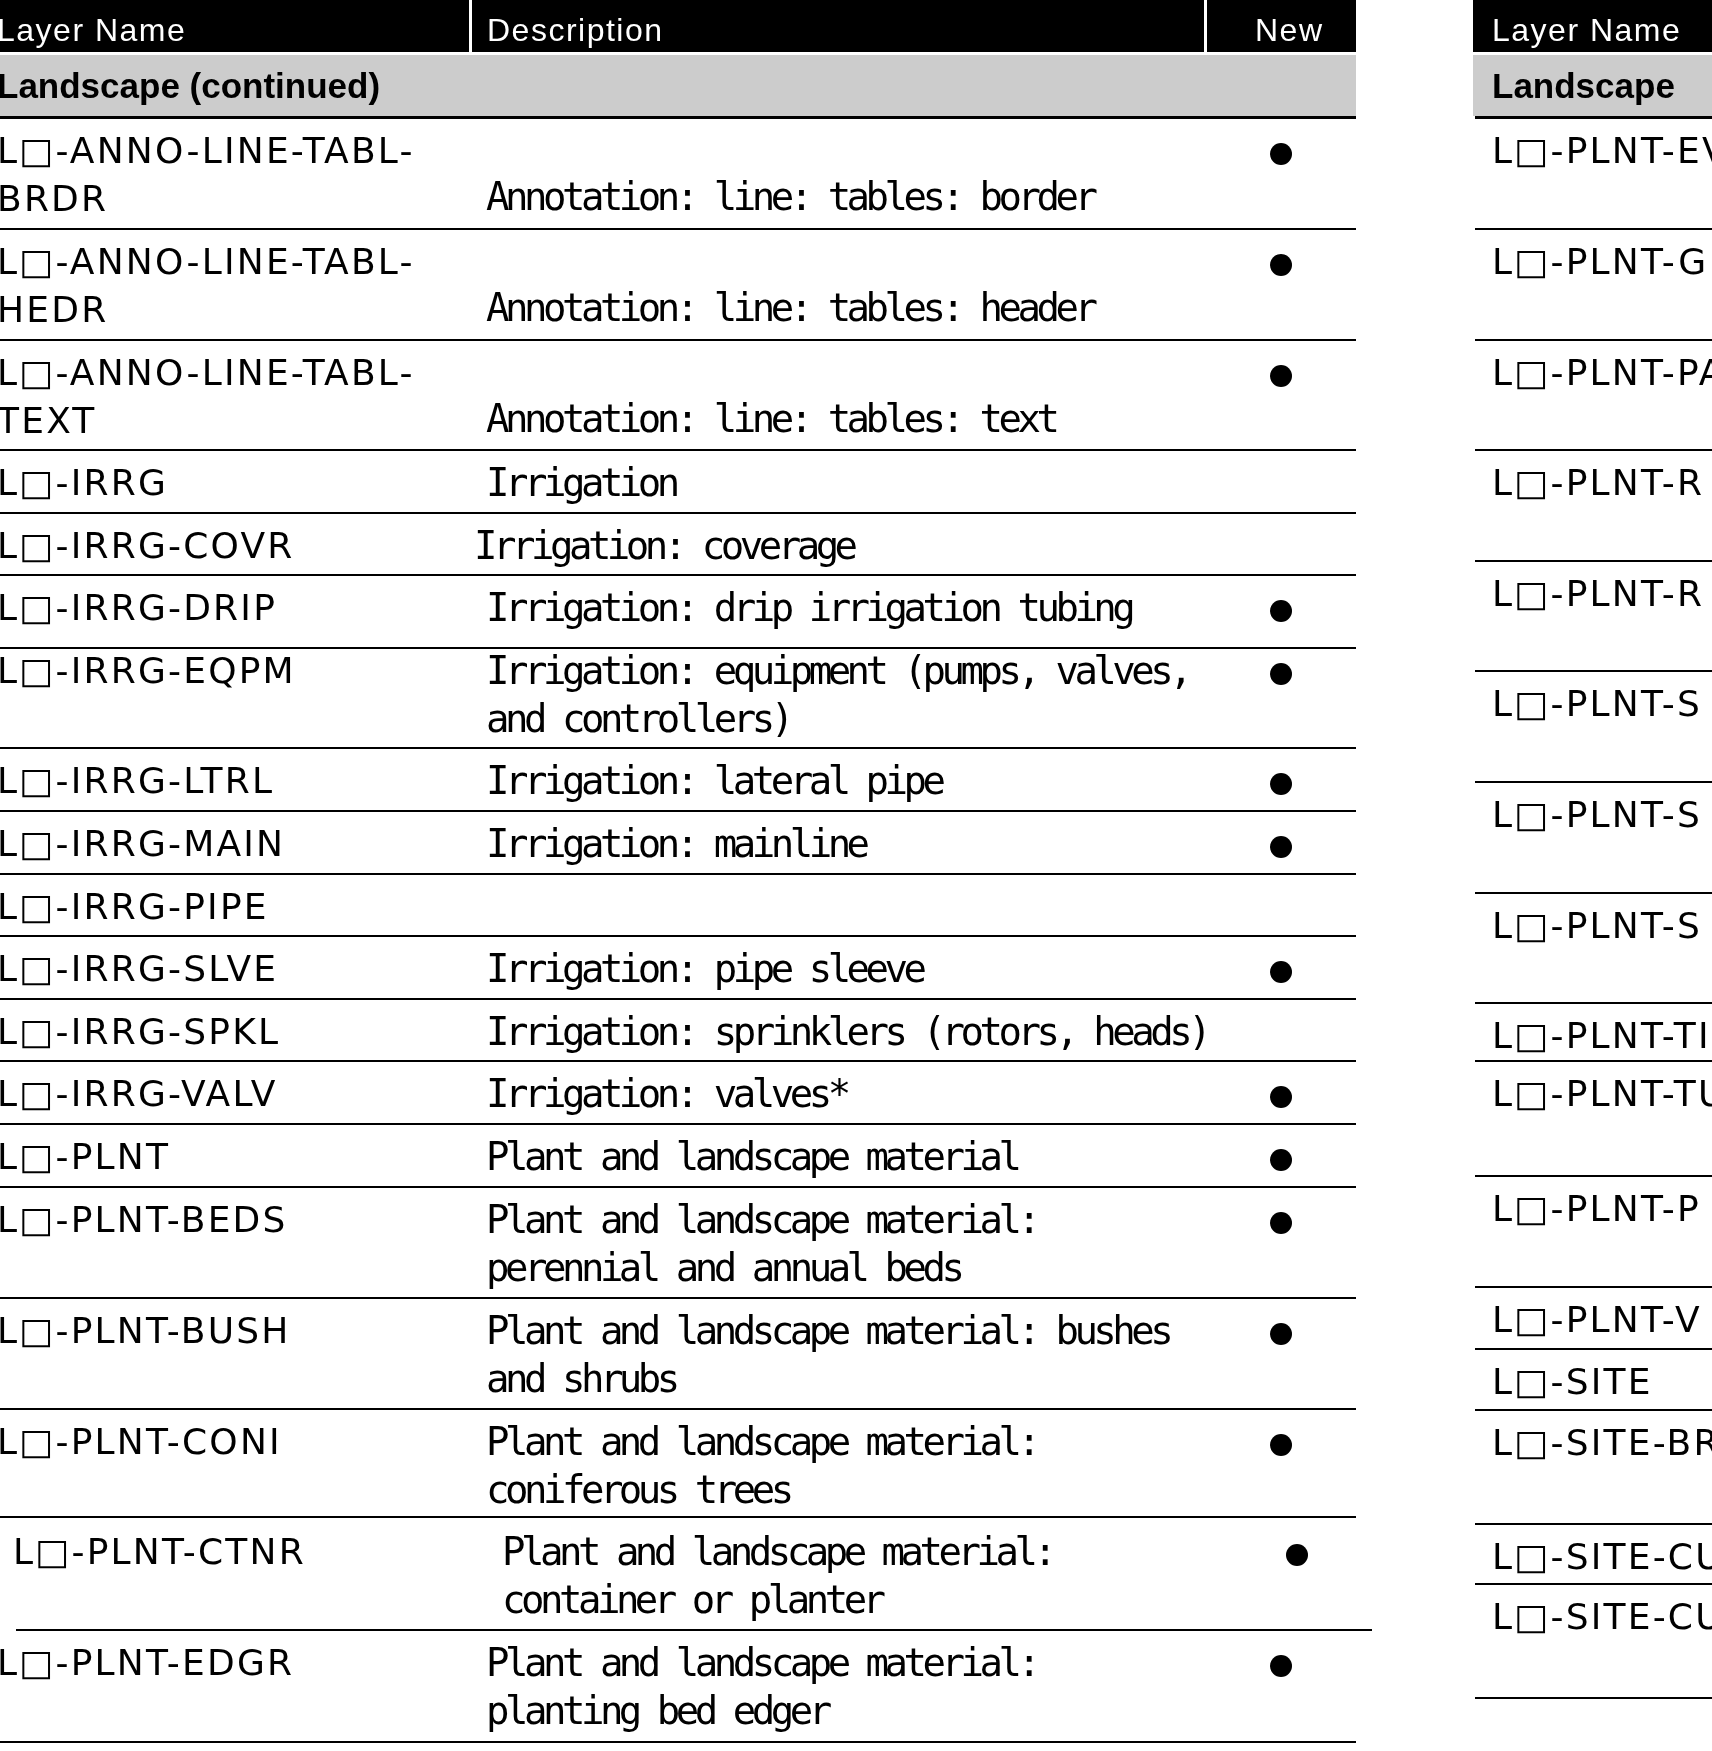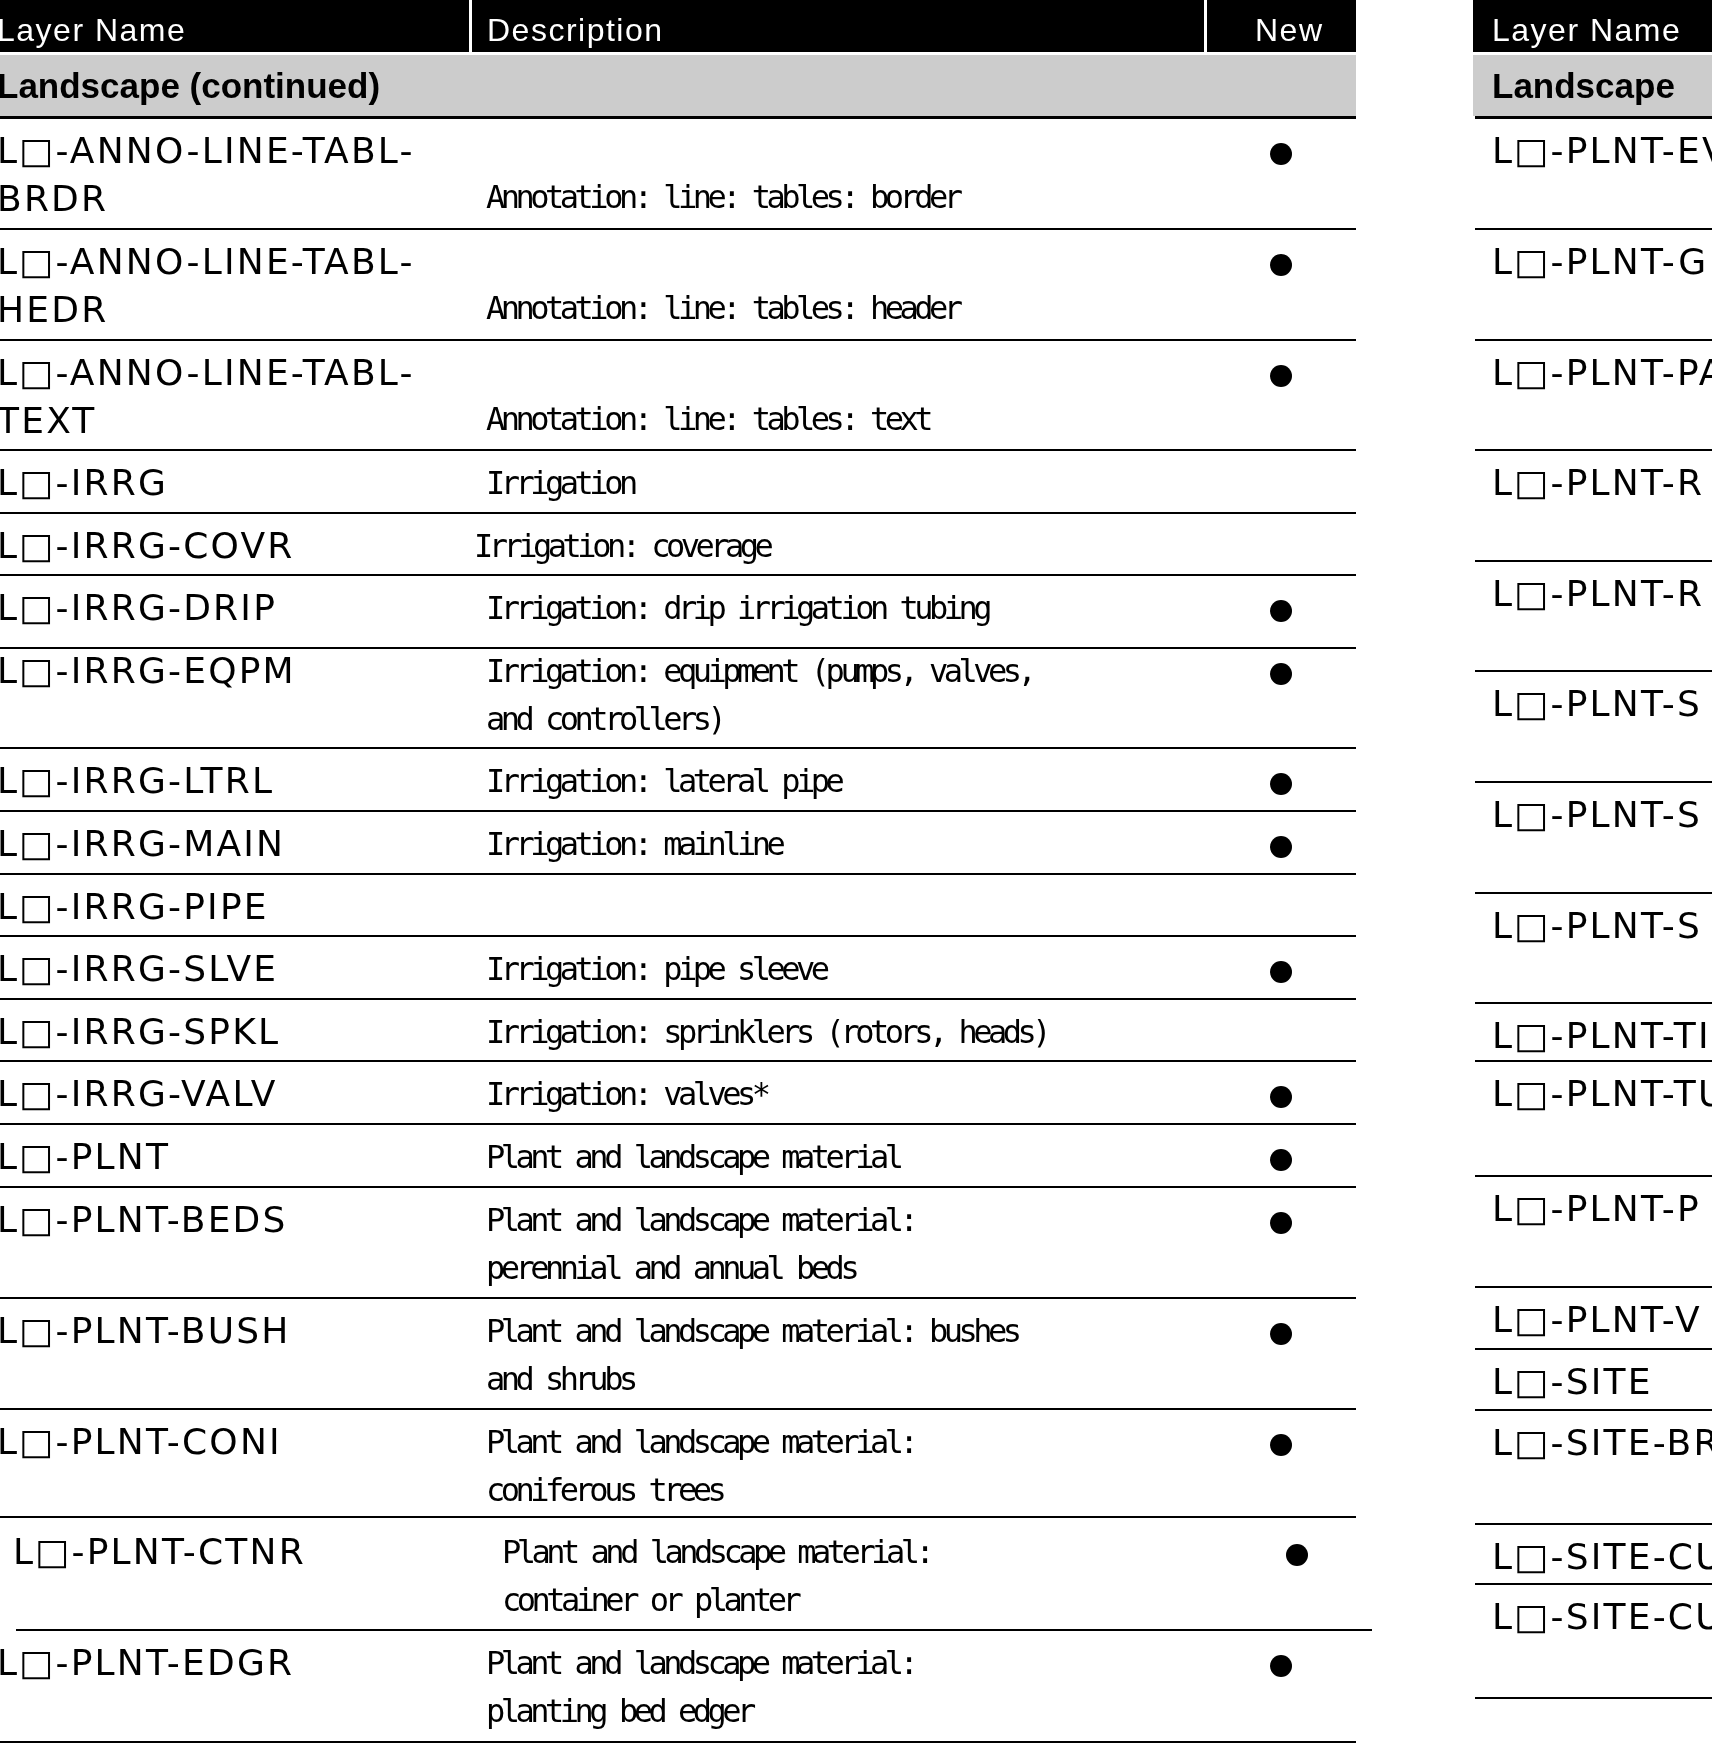--- a/index.html
+++ b/index.html
@@ -6,21 +6,21 @@
   body { width:1712px; height:1751px; position:relative; overflow:hidden; font-family:"DejaVu Sans", sans-serif; color:#000; }
   .tbl { position:absolute; top:0; }
   .hdr { position:absolute; top:0; height:52px; background:#000; }
   .hdr-cell { position:absolute; top:0; height:52px; color:#fff; font-family:"Liberation Sans", sans-serif; font-size:32px; letter-spacing:1.5px; line-height:52px; white-space:nowrap; padding-top:4px; box-sizing:border-box; }
   .vdiv { position:absolute; top:0; height:52px; width:3px; background:#fff; }
   .section { position:absolute; top:55px; height:61px; background:#cccccc; }
   .section-label { position:absolute; top:0; height:61px; line-height:61px; font-family:"Liberation Sans", sans-serif; font-weight:bold; font-size:35px; white-space:nowrap; color:#000; }
   .thick { position:absolute; top:116px; height:3px; background:#000; }
   .row { position:absolute; border-bottom:2px solid #000; box-sizing:border-box; }
   .name { position:absolute; font-family:"DejaVu Sans", sans-serif; font-size:36px; letter-spacing:2.2px; line-height:48px; white-space:pre; top:8px; }
-  .desc { position:absolute; font-family:"DejaVu Sans Mono", "DejaVu Sans", sans-serif; font-size:32px; letter-spacing:-4.5px; line-height:48px; top:8px; white-space:pre; }
+  .desc { position:absolute; font-family:"DejaVu Sans Mono", "DejaVu Sans", sans-serif; font-size:39px; letter-spacing:-4.5px; line-height:48px; top:8px; white-space:pre; }
   .desc.valign-bottom { top:54px; }
   .dot { position:absolute; width:22px; height:22px; border-radius:50%; background:#000; top:24px; }
 </style>
 </head>
 <body>
 
 <div class="tbl">
   <div class="hdr" style="left:0; width:1356px;"></div>
   <div class="hdr-cell" style="left:-3px;">Layer Name</div>
   <div class="vdiv" style="left:469px;"></div>

